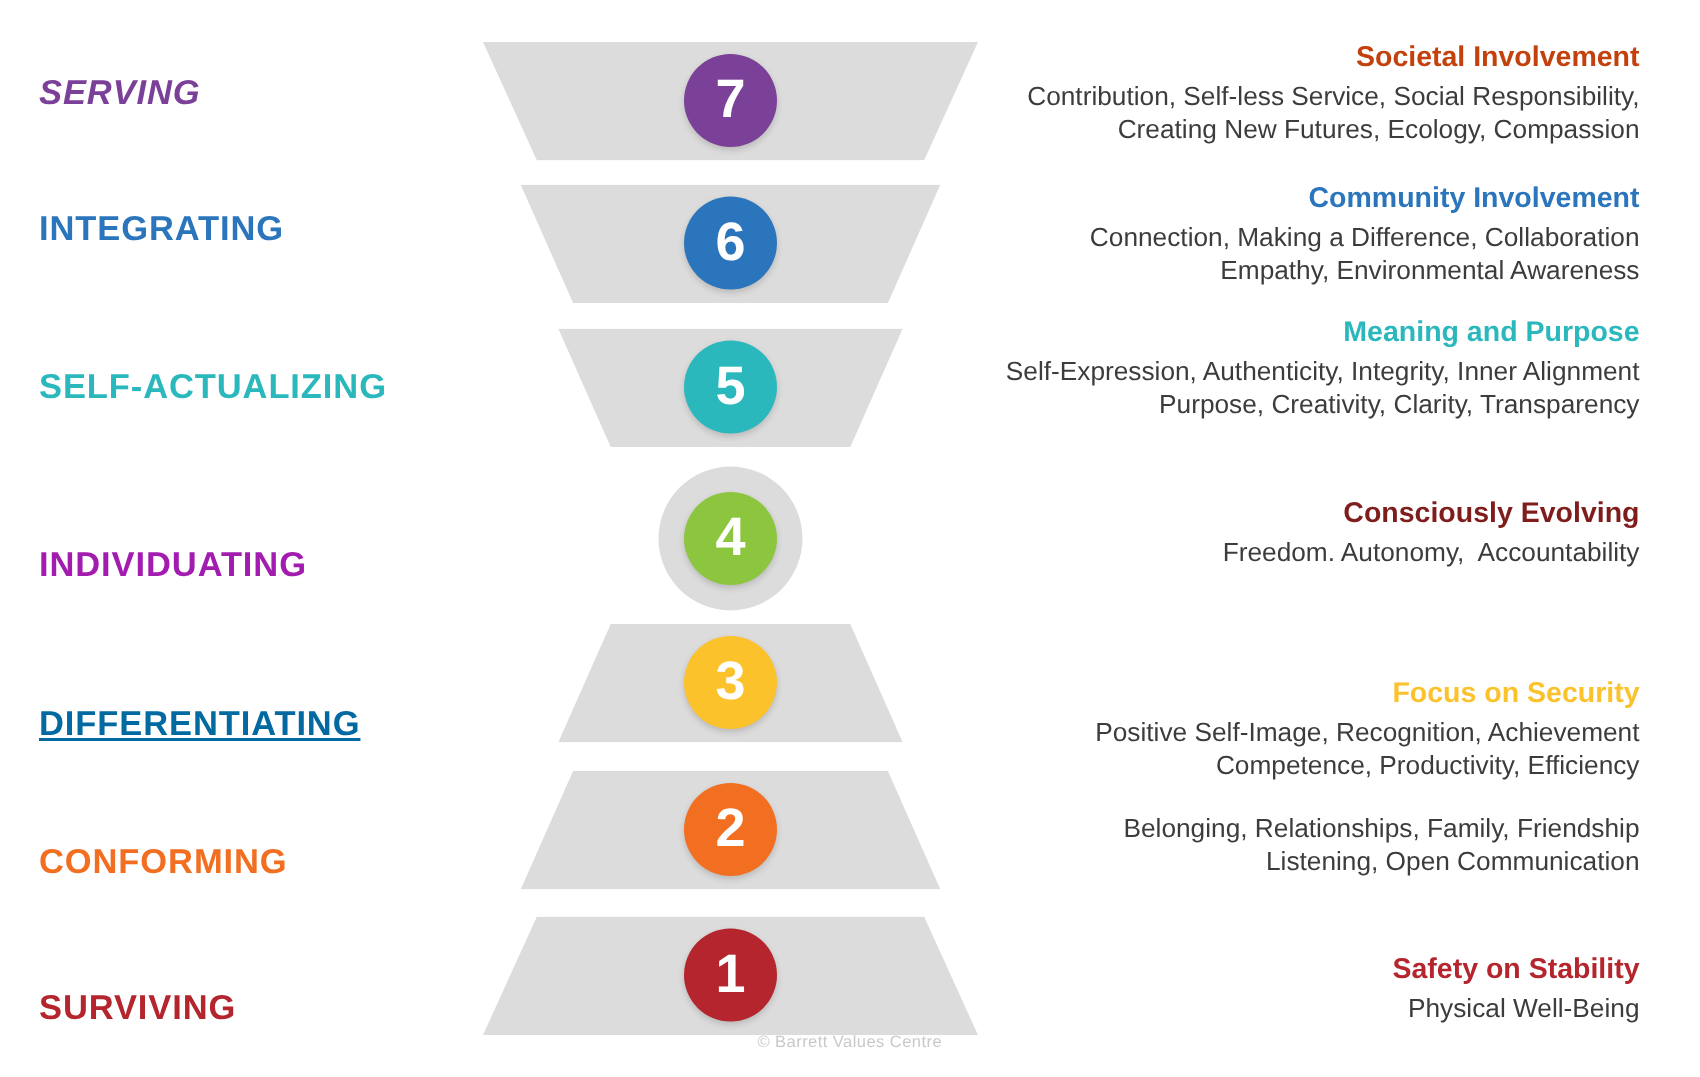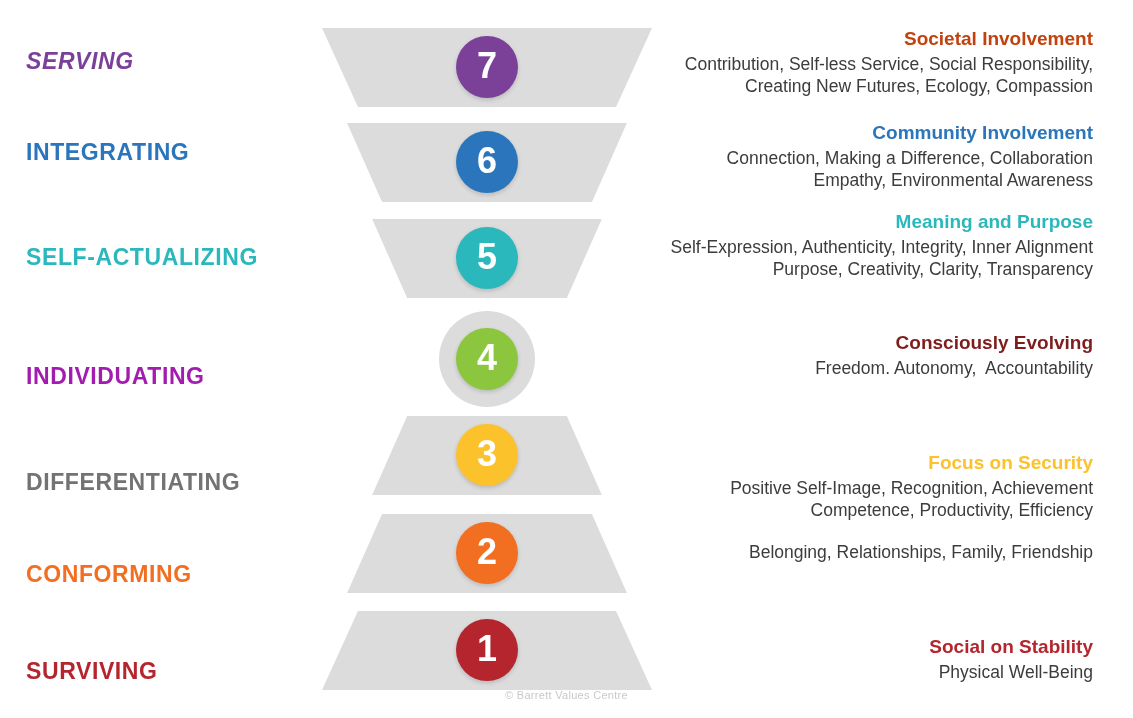--- a/index.html
+++ b/index.html
@@ -170,50 +170,51 @@
       <div class="shape disc"></div>
       <div class="badge" style="left:134px;top:17px;background:#8cc63e;">4</div>
     </div>
     <div class="desc-block" style="top:20px;">
       <div class="desc-title" style="color:#7f1d1d;">Consciously Evolving</div>
       <div class="desc-line">Freedom. Autonomy,  Accountability</div>
     </div>
   </div>
 
   <div class="level-row" style="top:416px;">
-    <div class="stage-label" style="top:55px;color:#737373;">DIFFERENTIATING</div>
+    <div class="stage-label" style="top:55px;color:#0369a1;text-decoration:underline;">DIFFERENTIATING</div>
     <div class="shape-block" style="top:0;height:79px;">
       <div class="shape up-3" style="height:79px;"></div>
       <div class="badge" style="left:134px;top:8px;background:#fcc22c;">3</div>
     </div>
     <div class="desc-block" style="top:35px;">
       <div class="desc-title" style="color:#fcc22c;">Focus on Security</div>
       <div class="desc-line">Positive Self-Image, Recognition, Achievement</div>
       <div class="desc-line">Competence, Productivity, Efficiency</div>
     </div>
   </div>
 
   <div class="level-row" style="top:514px;">
     <div class="stage-label" style="top:49px;color:#f26f21;">CONFORMING</div>
     <div class="shape-block" style="top:0;height:79px;">
       <div class="shape up-2" style="height:79px;"></div>
       <div class="badge" style="left:134px;top:8px;background:#f26f21;">2</div>
     </div>
     <div class="desc-block" style="top:27px;">
       <div class="desc-line">Belonging, Relationships, Family, Friendship</div>
+      <div class="desc-line">Listening, Open Communication</div>
     </div>
   </div>
 
   <div class="level-row" style="top:611px;">
     <div class="stage-label" style="top:49px;color:#b4252d;">SURVIVING</div>
     <div class="shape-block" style="top:0;height:79px;">
       <div class="shape up-1" style="height:79px;"></div>
       <div class="badge" style="left:134px;top:8px;background:#b4252d;">1</div>
     </div>
     <div class="desc-block" style="top:24px;">
-      <div class="desc-title" style="color:#b4252d;">Social on  Stability</div>
+      <div class="desc-title" style="color:#b4252d;">Safety on  Stability</div>
       <div class="desc-line">Physical Well-Being</div>
     </div>
   </div>
 
   <div class="copyright" style="top:689px;">© Barrett Values Centre</div>
 
 </div>
 
 </body></html>

